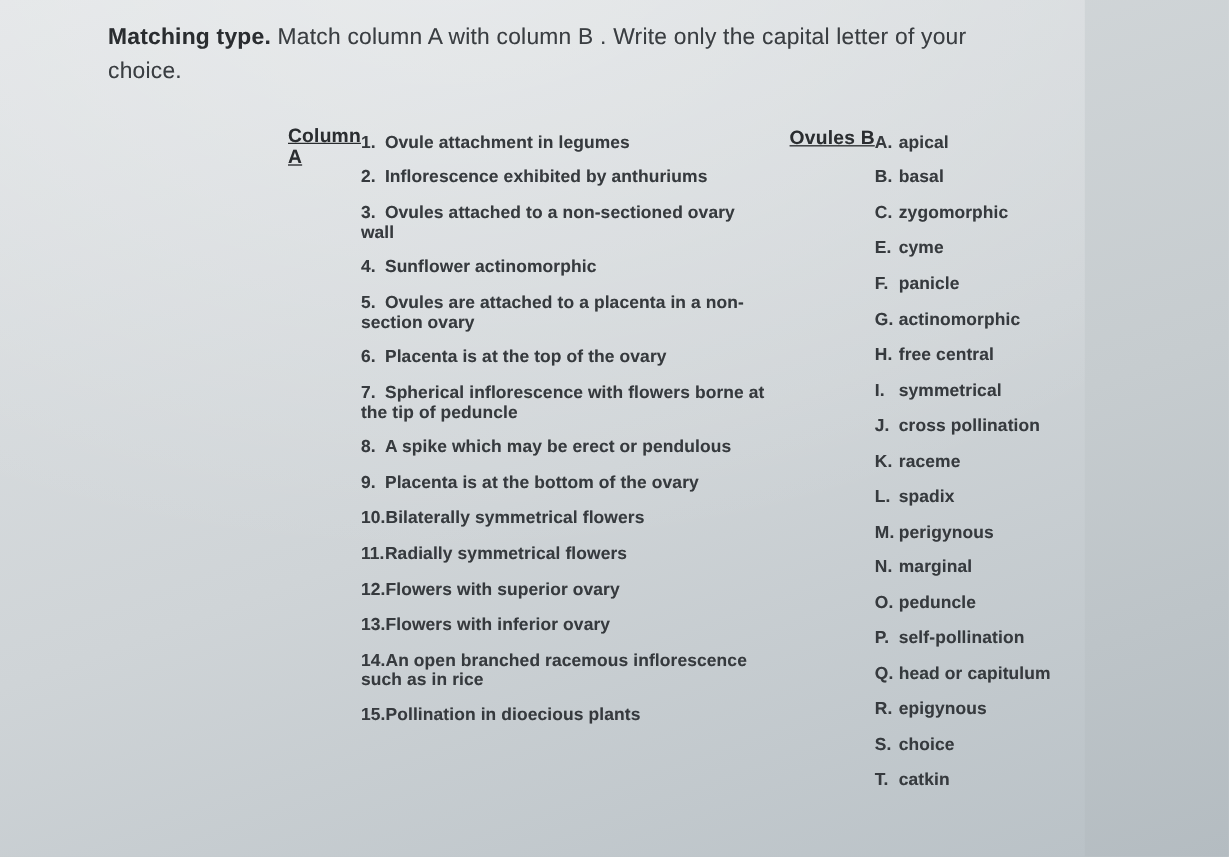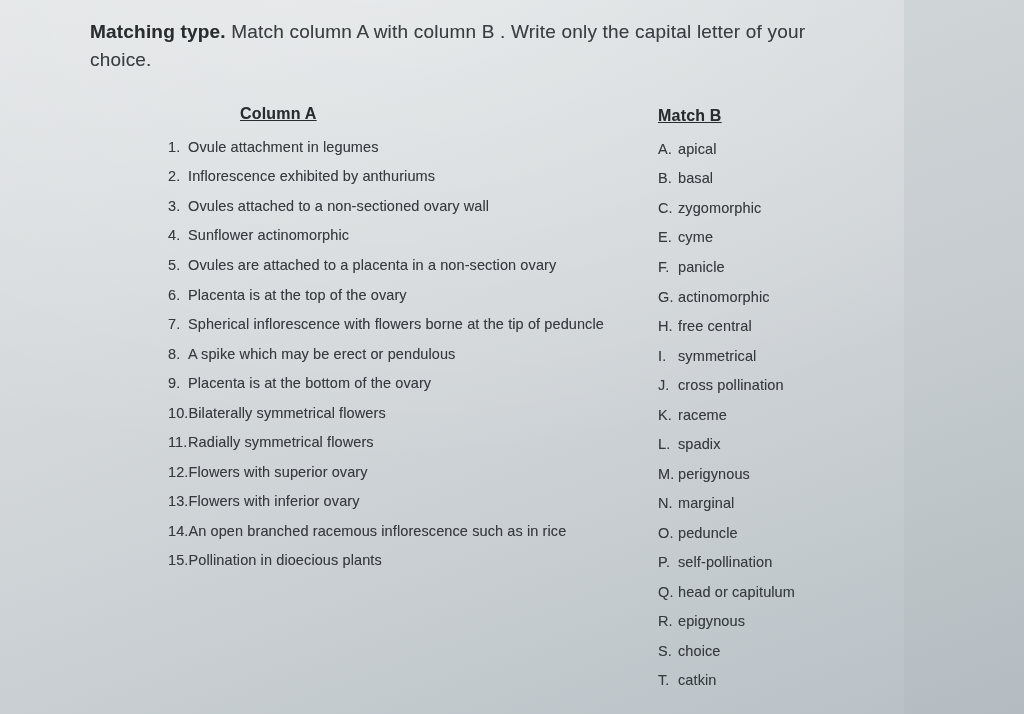--- a/index.html
+++ b/index.html
@@ -35,42 +35,42 @@
     font-weight: 700;
     color: #2a2d30;
   }
   .columns {
     display: flex;
     align-items: flex-start;
     padding-left: 78px;
   }
   .col {
     display: flex;
-    flex-direction: column;
+    flex-direction: row;
   }
   .col-a { flex: 0 0 470px; }
   .col-b { flex: 0 0 260px; margin-left: 20px; }
   .col-header {
     font-weight: 700;
     text-decoration: underline;
     font-size: 16px;
     color: #2a2d30;
     margin-bottom: 10px;
     letter-spacing: 0.2px;
   }
   .col-a .col-header { margin-left: 72px; }
   .col-b .col-header { margin-left: 0; margin-top: 2px; }
   ol.list-a, ul.list-b {
     list-style: none;
     margin: 0;
     padding: 0;
   }
   ol.list-a li, ul.list-b li {
     font-size: 14.5px;
-    font-weight: 400;
+    font-weight: 700;
     color: #363a3e;
     line-height: 1.1;
     padding: 6.8px 0;
     letter-spacing: 0.1px;
   }
   ol.list-a li .num {
     display: inline-block;
     min-width: 20px;
   }
   ul.list-b li .letter {
@@ -108,21 +108,21 @@
           <li><span class="num">10. </span><span>Bilaterally symmetrical flowers</span></li>
           <li><span class="num">11. </span><span>Radially symmetrical flowers</span></li>
           <li><span class="num">12. </span><span>Flowers with superior ovary</span></li>
           <li><span class="num">13. </span><span>Flowers with inferior ovary</span></li>
           <li><span class="num">14. </span><span>An open branched racemous inflorescence such as in rice</span></li>
           <li><span class="num">15. </span><span>Pollination in dioecious plants</span></li>
         </ol>
     </div>
 
     <div class="col col-b">
-      <div class="col-header">Match B</div>
+      <div class="col-header">Ovules B</div>
       <ul class="list-b" id="list-b">
           <li><span class="letter">A. </span><span>apical</span></li>
           <li><span class="letter">B. </span><span>basal</span></li>
           <li><span class="letter">C. </span><span>zygomorphic</span></li>
           <li><span class="letter">E. </span><span>cyme</span></li>
           <li><span class="letter">F. </span><span>panicle</span></li>
           <li><span class="letter">G. </span><span>actinomorphic</span></li>
           <li><span class="letter">H. </span><span>free central</span></li>
           <li><span class="letter">I. </span><span>symmetrical</span></li>
           <li><span class="letter">J. </span><span>cross pollination</span></li>

